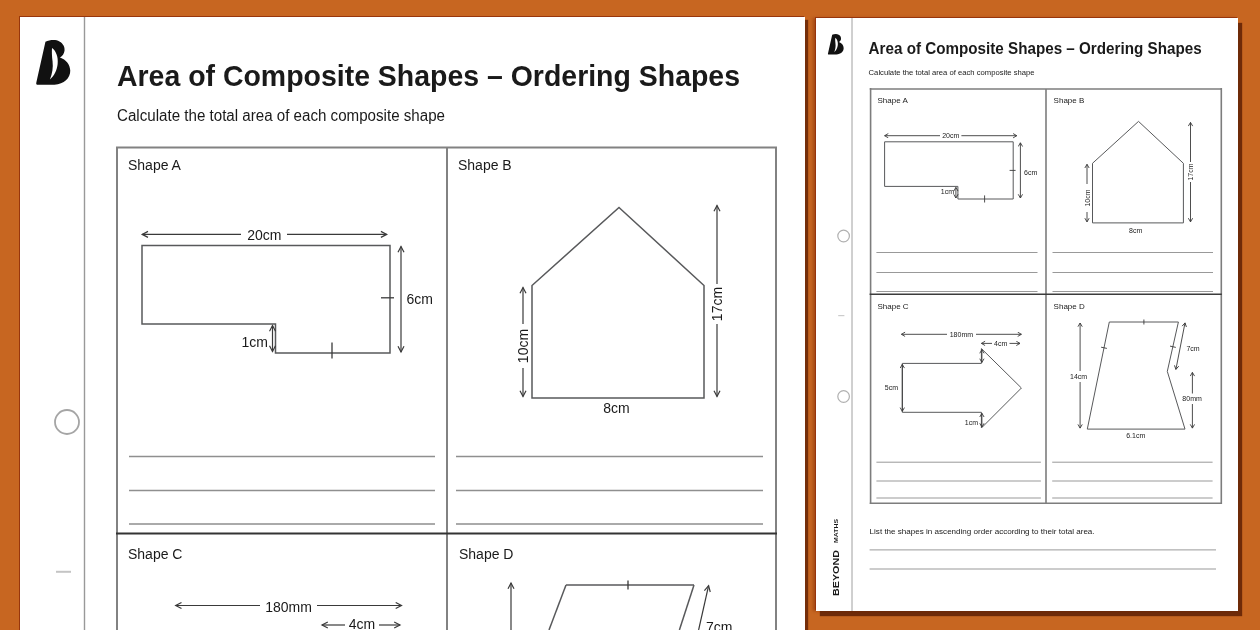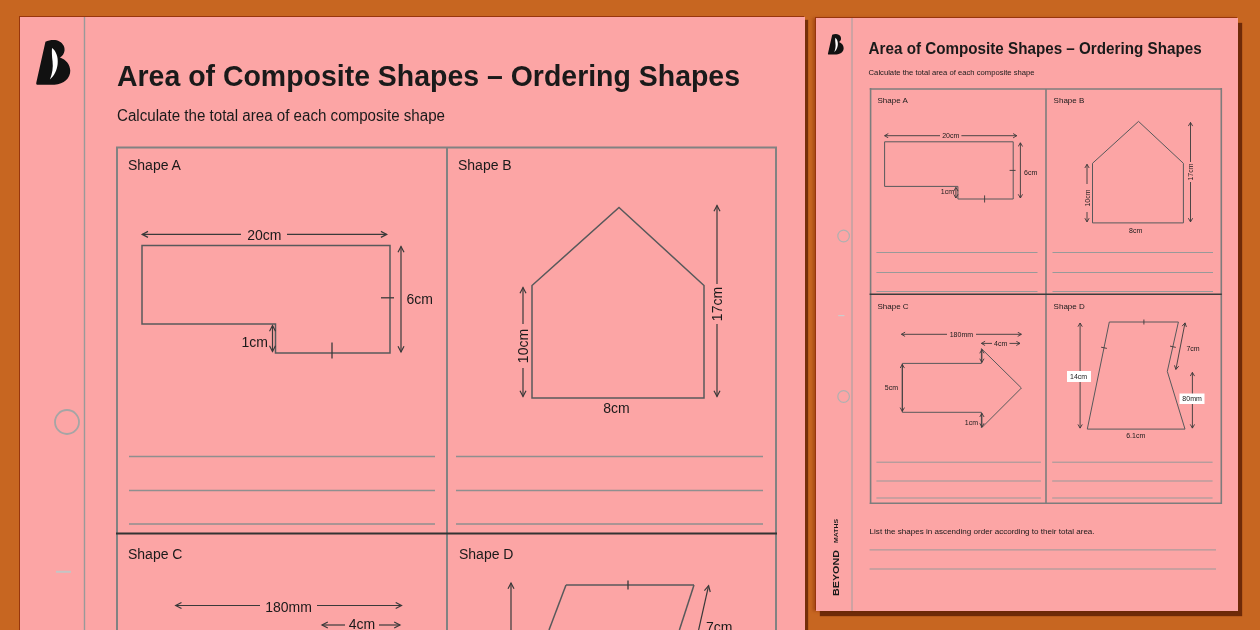--- a/index.html
+++ b/index.html
@@ -1,17 +1,17 @@
 <!DOCTYPE html>
 <html><head>
 <meta charset="utf-8">
 <style>
 html,body{margin:0;padding:0}
 body{width:1260px;height:630px;background:#c76621;overflow:hidden;position:relative;font-family:"Liberation Sans",sans-serif}
-.page{position:absolute;background:#fca5a5}
+.page{position:absolute;background:#ffffff}
 text{font-family:"Liberation Sans",sans-serif;fill:#1a1a1a}
 </style>
 </head>
 <body>
 
 <div class="page" style="left:20px;top:17px;width:785px;height:620px;box-shadow:3px 3px 1px rgba(90,28,3,0.75), -1px -1px 0 rgba(150,52,12,0.95)">
 <svg width="785" height="613" viewBox="0 0 785 613">
 <defs>
 <marker id="ahL" markerWidth="9" markerHeight="9" refX="7" refY="4" orient="auto-start-reverse" markerUnits="userSpaceOnUse">
           <path d="M1.2,1 L7,4 L1.2,7" fill="none" stroke="#3a3a3a" stroke-width="1.2"></path>

